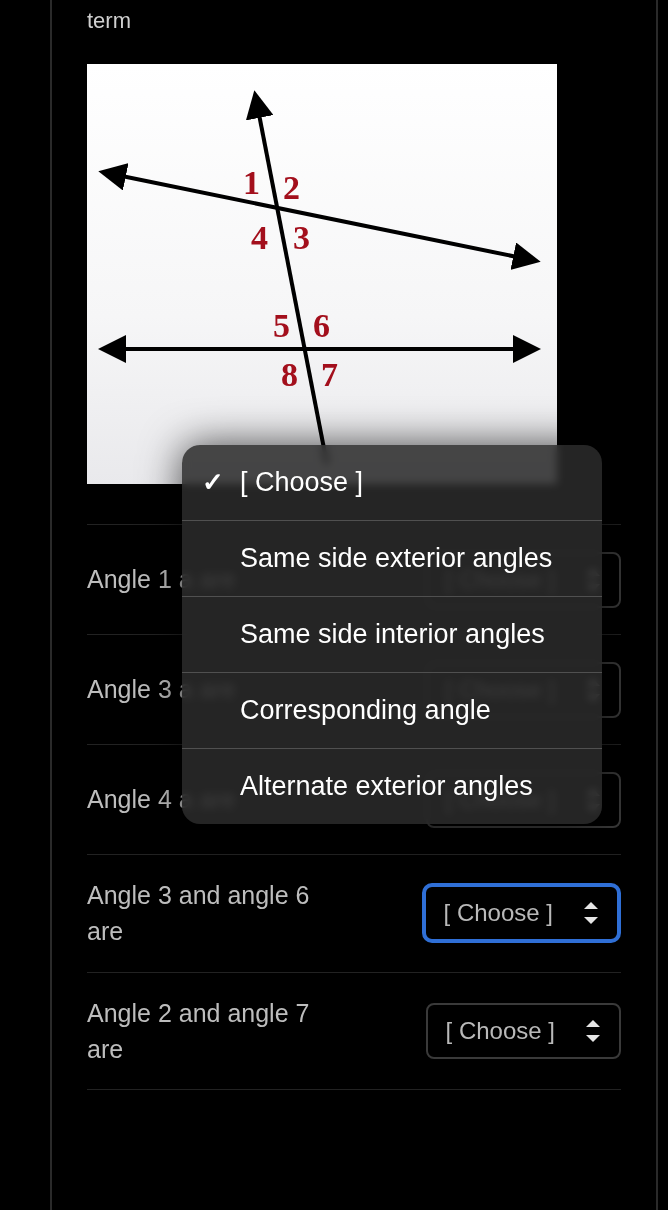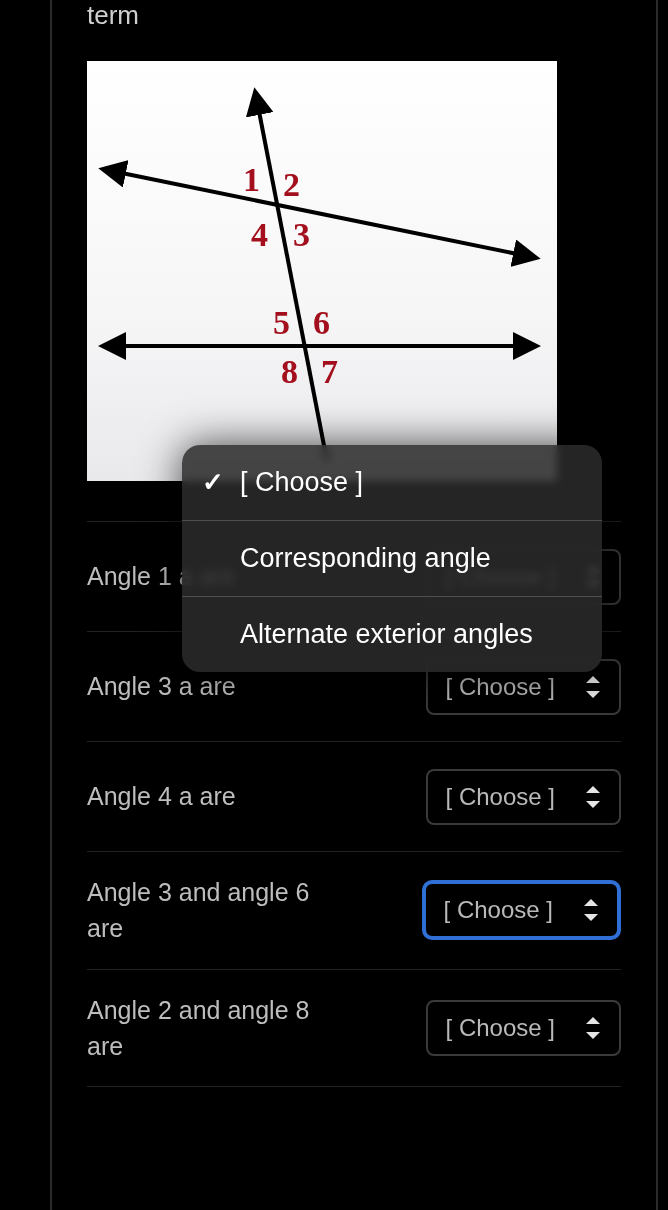--- a/index.html
+++ b/index.html
@@ -16,22 +16,23 @@
     position: absolute;
     left: 50px;
     right: 10px;
     top: 0;
     bottom: 0;
     border-left: 2px solid #2a2a2a;
     border-right: 2px solid #2a2a2a;
     padding: 0 35px 0 35px;
   }
   .term {
-    font-size: 26px;
+    font-size: 22px;
     color: #cfcfcf;
+    margin-top: 8px;
     margin-bottom: 30px;
   }
   .diagram-wrap {
     width: 470px;
     height: 420px;
     background: linear-gradient(#fff,#f6f6f7 60%,#e9e9ec);
     position: relative;
     margin-bottom: 40px;
   }
   .diagram-svg { width: 100%; height: 100%; display:block; }
@@ -170,27 +171,29 @@
 
     <div class="qrow">
       <div class="qlabel">Angle 3 and angle 6 are</div>
       <div class="select-box active">
         <span>[ Choose ]</span>
         <span class="updown-icon"></span>
       </div>
     </div>
 
     <div class="qrow">
-      <div class="qlabel">Angle 2 and angle 8 are</div>
+      <div class="qlabel">Angle 2 and angle 7 are</div>
       <div class="select-box">
         <span>[ Choose ]</span>
         <span class="updown-icon"></span>
       </div>
     </div>
 
   </div>
 </div>
 
 <div class="dropdown">
   <div class="dd-item selected">[ Choose ]</div>
+  <div class="dd-item">Same side exterior angles</div>
+  <div class="dd-item">Same side interior angles</div>
   <div class="dd-item">Corresponding angle</div>
   <div class="dd-item">Alternate exterior angles</div>
 </div>
 
 </body></html>

